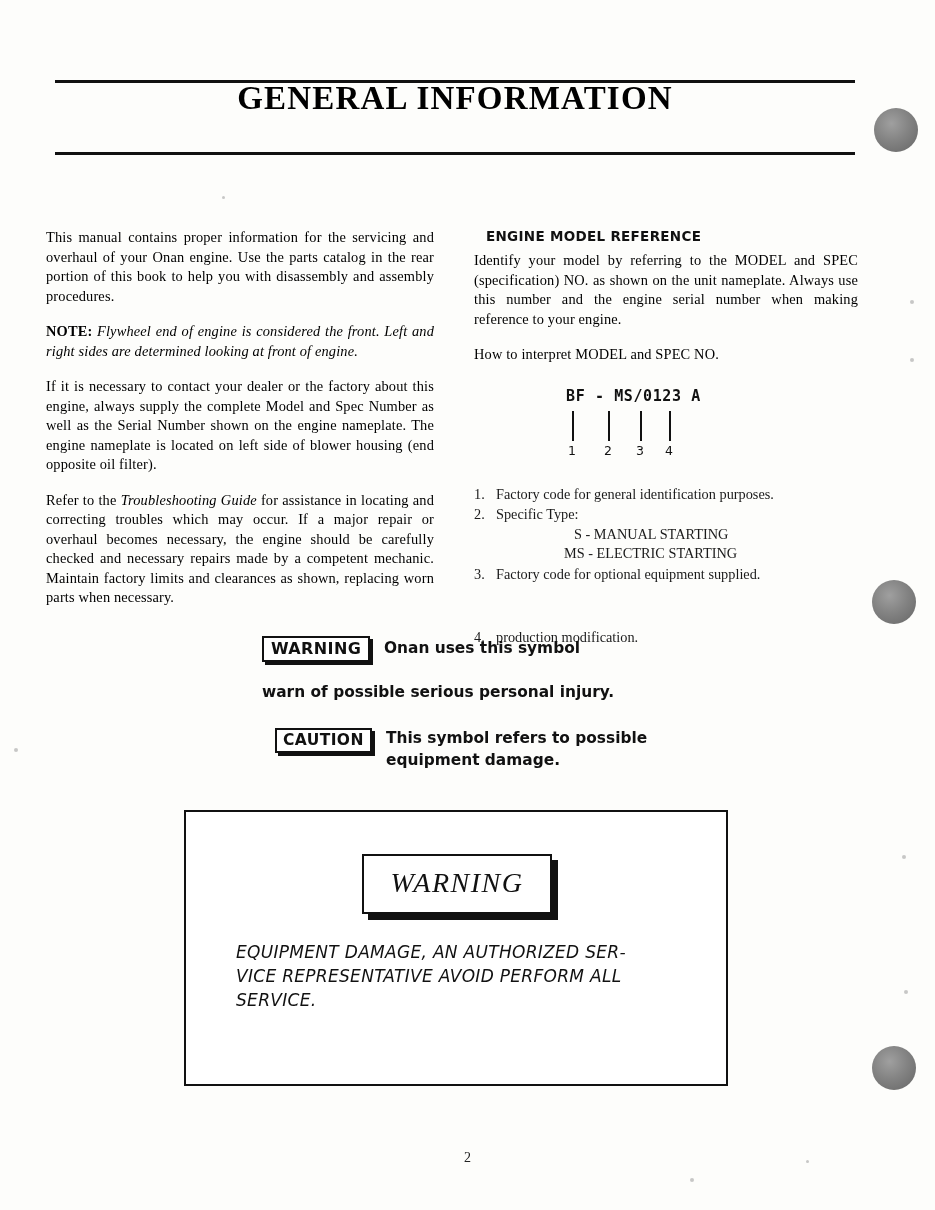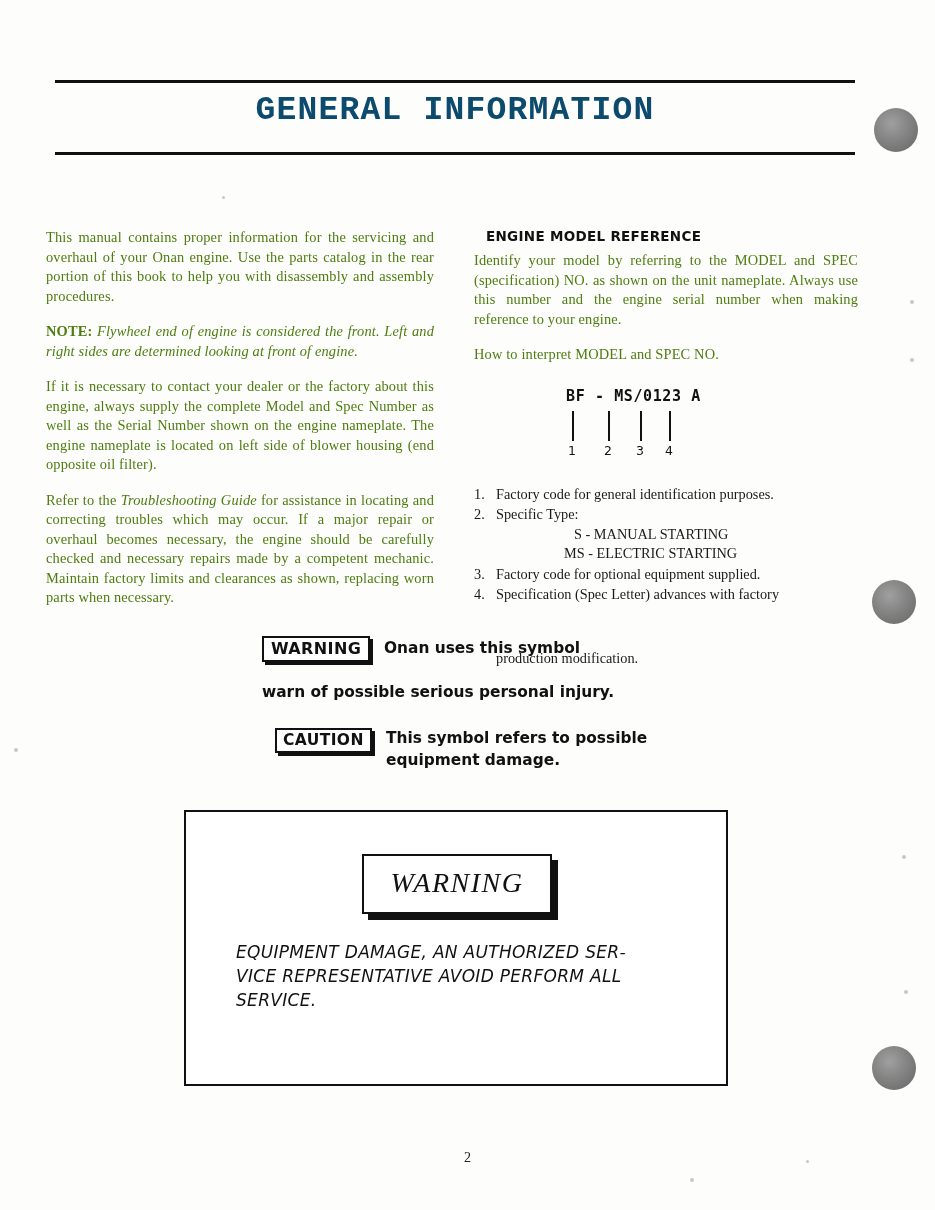--- a/index.html
+++ b/index.html
@@ -34,49 +34,49 @@
     position: absolute;
     left: 55px;
     top: 152px;
     width: 800px;
     height: 3px;
     background: #111;
   }
   .page-title {
     position: absolute;
     left: 55px;
-    top: 92px;
+    top: 80px;
     width: 800px;
     text-align: center;
-    font-family: Liberation Mono, monospace;
+    font-family: Liberation Serif, serif;
     font-weight: bold;
     font-size: 33px;
     letter-spacing: 1.2px;
-    color: #0c4a6e;
+    color: #000000;
   }
 
   
   .col-left {
     position: absolute;
     left: 46px;
     top: 228px;
     width: 388px;
   }
   .col-right {
     position: absolute;
     left: 474px;
     top: 228px;
     width: 384px;
   }
   .para {
     font-size: 14.4px;
     line-height: 19.5px;
     text-align: justify;
     margin: 0 0 16px 0;
-    color: #4d7c0f;
+    color: #000000;
     letter-spacing: 0.15px;
   }
   .para .bold-lbl {
     font-weight: bold;
   }
   .italic {
     font-style: italic;
   }
   .sec-head {
     font-family: "DejaVu Sans", sans-serif;
@@ -339,21 +339,20 @@
         <span>Specific Type:</span>
         <span class="sub-line">S - MANUAL STARTING</span>
         <span class="sub-line2">MS - ELECTRIC STARTING</span>
       </li>
       <li>
         <span class="num">3.</span>
         <span>Factory code for optional equipment supplied.</span>
       </li>
       <li>
         <span class="num">4.</span>
-        <span>Specification (Spec Letter) advances with factory</span>
         <span class="cont-line">production modification.</span>
       </li>
     </ul>
   </div>
 
   <div class="symbol-block">
     <div class="badge">WARNING</div>
     <div class="sym-text warn-line1">Onan uses this symbol</div>
     <div class="sym-text warn-line3">warn of possible serious personal injury.</div>
 

